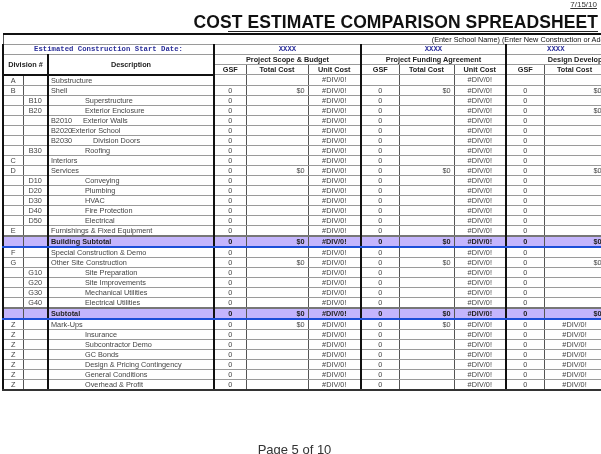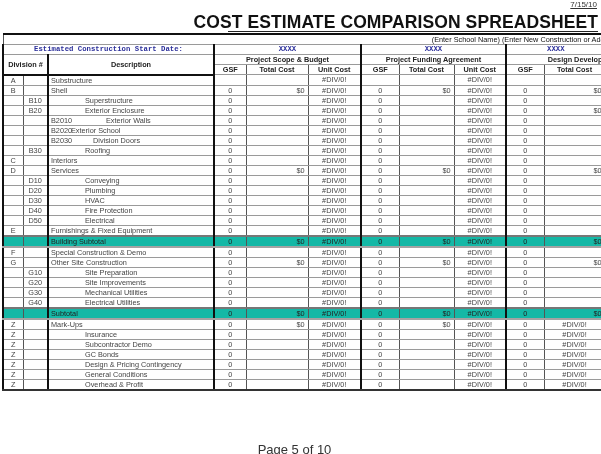--- a/index.html
+++ b/index.html
@@ -11,21 +11,21 @@
   table.sheet td{padding:0;font-size:7.3px;height:9px;line-height:9px;border-left:1px solid #555;border-right:1px solid #555;border-bottom:1px solid #9a9a9a;white-space:nowrap;overflow:hidden;}
   .subtitle-row td{height:26px;font-size:12px;font-weight:normal;color:#111;text-align:right;border-top:2px solid #111;border-left:2px solid #111;border-right:0;border-bottom:2px solid #111;line-height:26px;}
   .date-row td{height:17px;line-height:17px;font-size:7.5px;font-weight:bold;color:#2b2f9a;text-align:center;border-bottom:2px solid #111;font-family:Liberation Mono, monospace;}
   .hdr td{font-weight:bold;color:#222;text-align:center;font-size:7.5px;}
   .hdr1 td{height:17px;line-height:17px;border-bottom:2px solid #111;}
   .hdr2 td{height:16px;line-height:16px;border-bottom:2px solid #111;}
   .thick-l{border-left:2px solid #111 !important;}
   .c{text-align:center;}
   .r{text-align:right;padding-right:3px !important;}
   .desc{padding-left:2px !important;}
-  tr.yellow td{background:#14b8a6;font-weight:normal;color:#222;border-top:2px solid #777;border-bottom:2px solid #a3a3a3;}
+  tr.yellow td{background:#c4b5fd;font-weight:bold;color:#222;border-top:2px solid #777;border-bottom:2px solid #1d4ed8;}
   tr.last td{border-bottom:2px solid #333;}
   .page{position:absolute;left:0;width:601px;top:442px;text-align:center;font-size:13px;color:#333;padding-left:0;}
   .page span{position:relative;left:-6px;}
 </style>
 </head>
 <body>
 
 <div class="date">7/15/10</div>
 <div class="title">COST ESTIMATE COMPARISON SPREADSHEET</div>
 <div class="title-underline"></div>
@@ -119,21 +119,21 @@
         <td class="c">#DIV/0!</td>
         <td class="c thick-l">0</td>
         <td class="r"></td>
         <td class="c">#DIV/0!</td>
         <td class="c thick-l">0</td>
         <td class="r">$0</td>
       </tr>
       <tr>
         <td class="c thick-l"></td>
         <td class="c"></td>
-        <td class="desc thick-l"><span style="display: inline-block; width: 55px;">B2010</span><span>Exterior Walls</span></td>
+        <td class="desc thick-l"><span style="display: inline-block; width: 32px;">B2010</span><span>Exterior Walls</span></td>
         <td class="c thick-l">0</td>
         <td class="r"></td>
         <td class="c">#DIV/0!</td>
         <td class="c thick-l">0</td>
         <td class="r"></td>
         <td class="c">#DIV/0!</td>
         <td class="c thick-l">0</td>
         <td class="r"></td>
       </tr>
       <tr>

